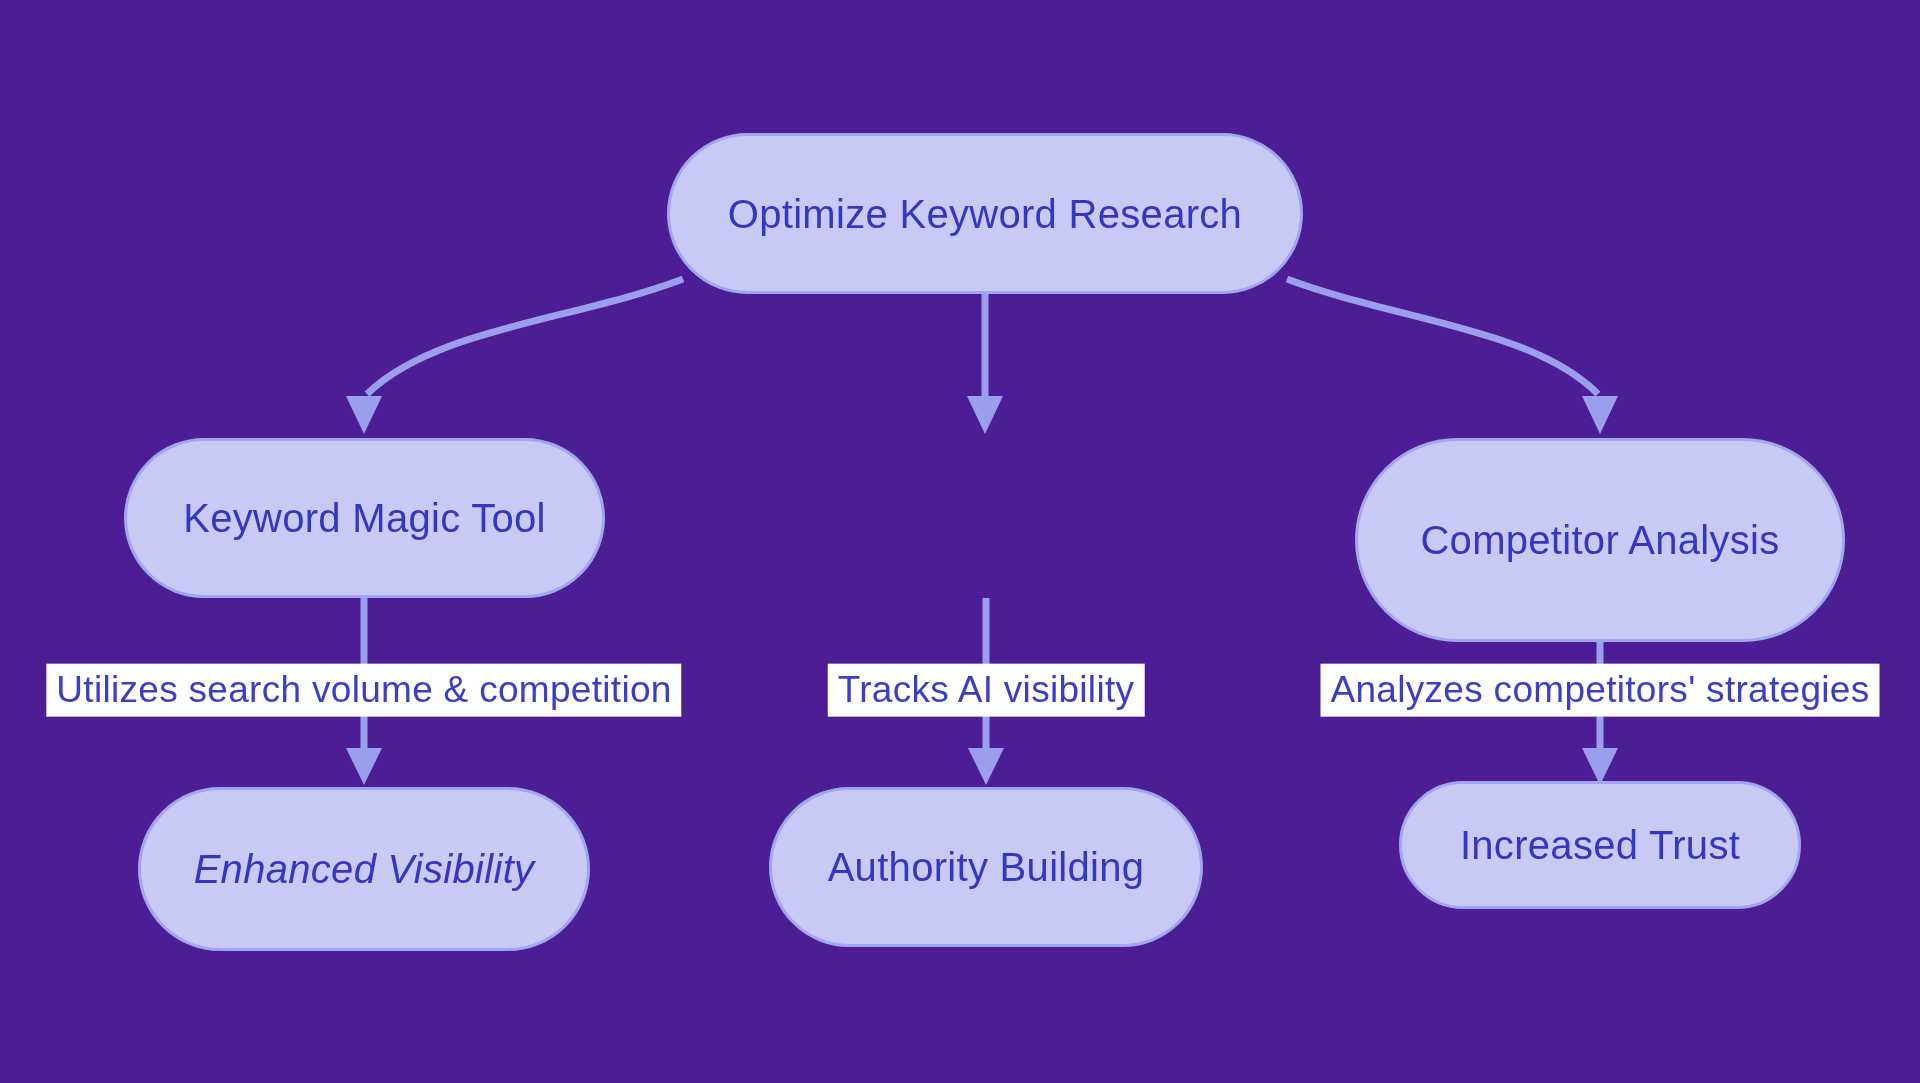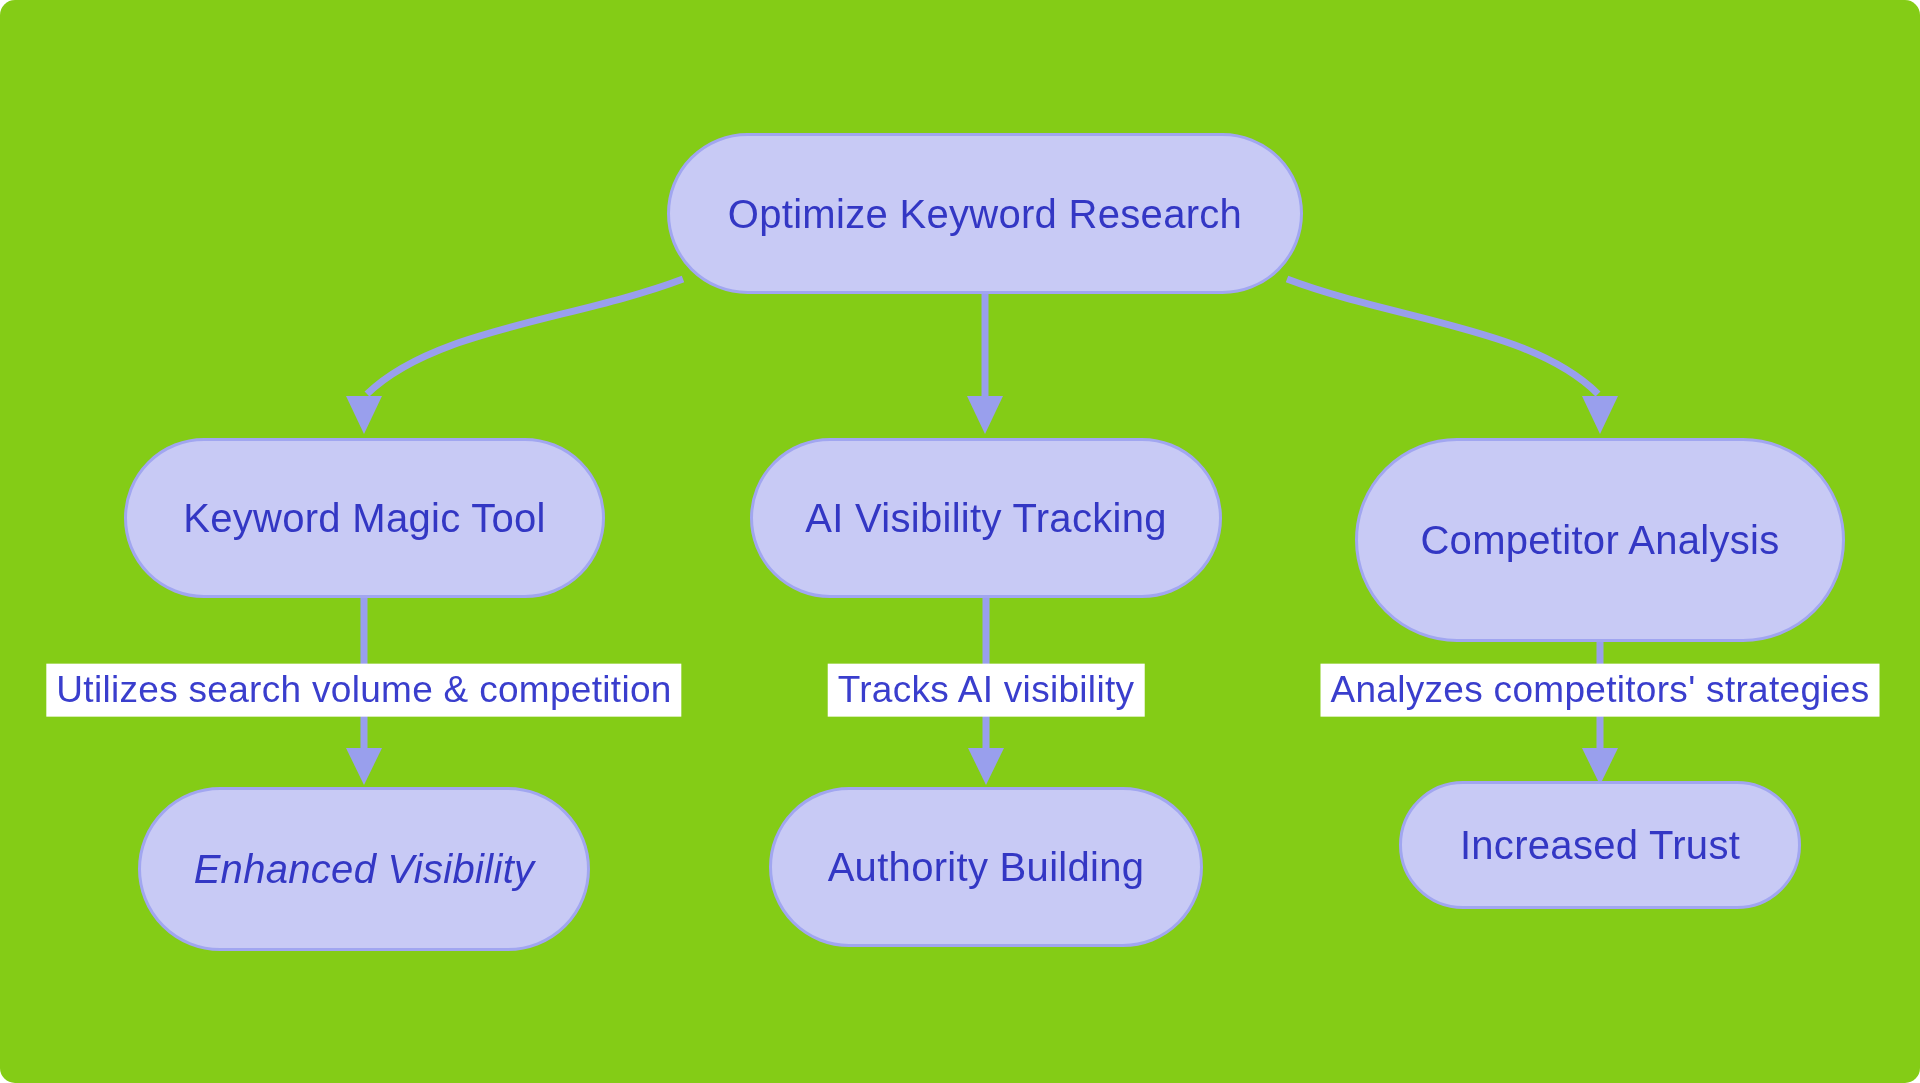--- a/index.html
+++ b/index.html
@@ -5,23 +5,22 @@
   html, body {
     margin: 0;
     padding: 0;
     background: #ffffff;
     font-family: "Liberation Sans", "DejaVu Sans", sans-serif;
   }
   .canvas {
     position: relative;
     width: 1920px;
     height: 1083px;
-    background: #84cc16;
+    background: #4c1d95;
     overflow: hidden;
-    border-radius: 15px;
   }
   .edges {
     position: absolute;
     inset: 0;
     width: 1920px;
     height: 1083px;
   }
   .edge {
     fill: none;
     stroke: var(--edge-color, #999fed);
@@ -90,23 +89,20 @@
   </svg>
 
   <div class="node" style="left:667px; top:133px; width:636px; height:161px;">
     <span class="node-label">Optimize Keyword Research</span>
   </div>
 
   <div class="node" style="left:124px; top:438px; width:481px; height:160px;justify-content:center;">
     <span class="node-label">Keyword Magic Tool</span>
   </div>
 
-  <div class="node" style="left:750px; top:438px; width:472px; height:160px;">
-    <span class="node-label">AI Visibility Tracking</span>
-  </div>
 
   <div class="node" style="left:1355px; top:438px; width:490px; height:204px;">
     <span class="node-label">Competitor Analysis</span>
   </div>
 
   <div class="edge-label" style="left:364px; top:690px;">Utilizes search volume &amp; competition</div>
 
   <div class="edge-label" style="left:986px; top:690px;">Tracks AI visibility</div>
 
   <div class="edge-label" style="left:1600px; top:690px;">Analyzes competitors' strategies</div>

